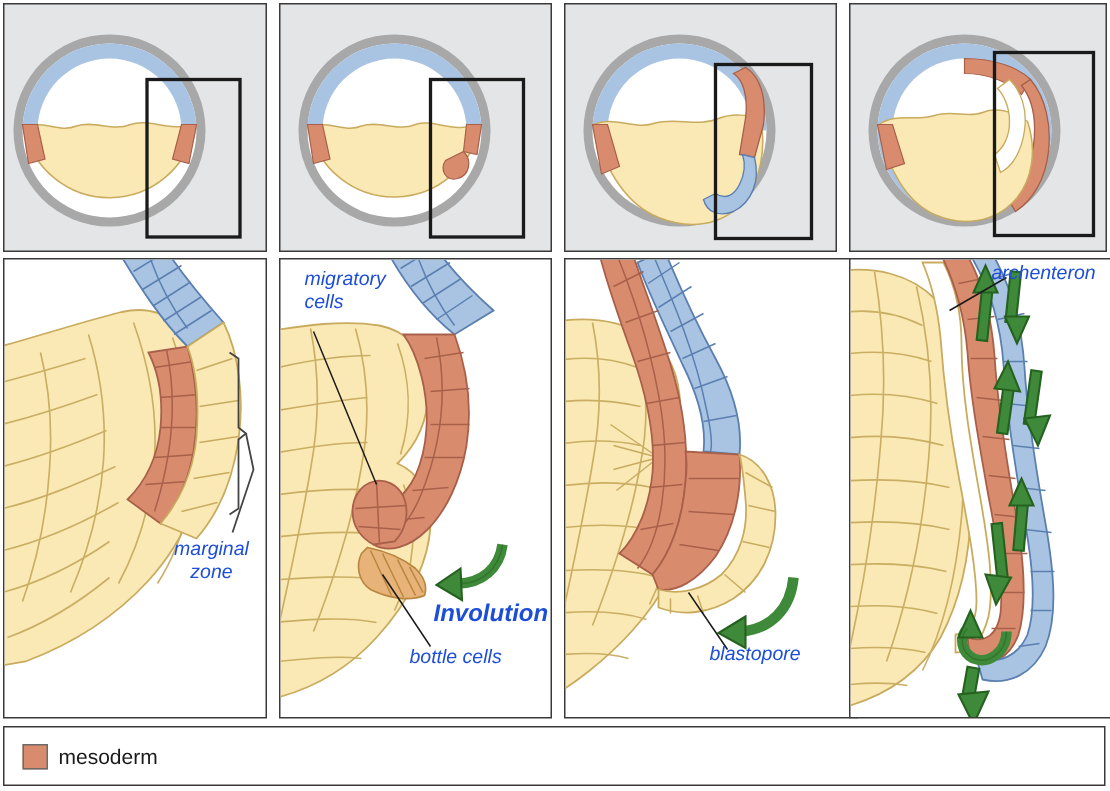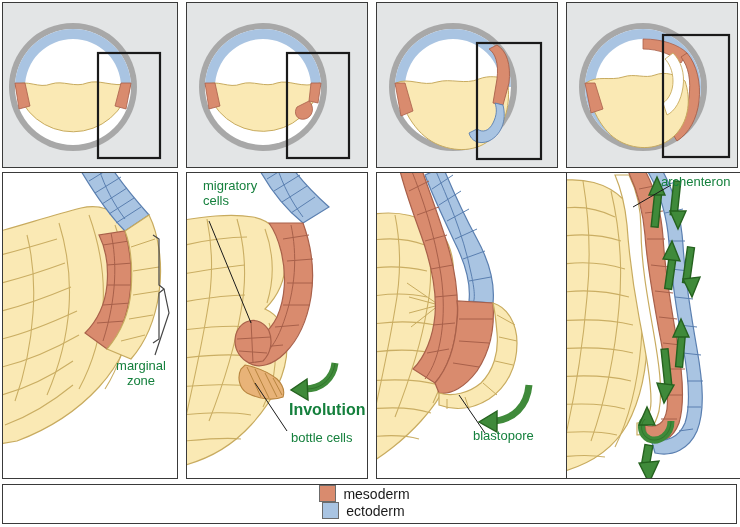--- a/index.html
+++ b/index.html
@@ -32,21 +32,20 @@
     position: absolute;
     left: 2px;
     top: 484px;
     width: 735px;
     height: 40px;
     box-sizing: border-box;
     border: 1px solid #3a3a3a;
     background: #ffffff;
     display: flex;
     align-items: center;
-    flex-direction: column;
   }
   .legend-entry {
     display: flex;
     align-items: center;
     margin-left: 10px;
   }
   .legend-entry:first-child { margin-left: 12px; }
   .legend-swatch {
     width: 17px;
     height: 17px;
@@ -56,24 +55,25 @@
   }
   .legend-label {
     font-size: 14px;
     color: #1a1a1a;
     white-space: nowrap;
     margin-right: 22px;
   }
   .lbl {
     position: absolute;
     font-size: 13px;
-    color: #15803d;
+    color: #1d4ed8;
     line-height: 1.12;
     white-space: pre;
     pointer-events: none;
+    font-style: italic;
   }
   .lbl.bold { font-weight: bold; font-size: 16px; }
   svg { display: block; }
 </style>
 </head>
 <body>
 
 <div id="figure">
 
   <div class="top-cell" style="left:2px; top:2px; width:176px; height:166px;">
@@ -259,21 +259,21 @@
       </g>
 
       <g stroke="#1a1a1a" stroke-width="1" fill="none">
         <path d="M22 48 L64 150"></path>
         <path d="M68 210 L100 258"></path>
       </g>
     </svg>
     <div class="lbl" style="left:16px; top:6px;">migratory
 cells</div>
     <div class="lbl bold" style="left:102px; top:228px;">Involution</div>
-    <div class="lbl" style="left:104px; top:258px;">bottle cells</div>
+    <div class="lbl" style="left:86px; top:258px;">bottle cells</div>
   </div>
 
   <div class="top-cell" style="left:376px; top:2px; width:182px; height:166px;">
     <svg width="182" height="166" viewBox="0 0 182 166">
       <g>
         <circle cx="76" cy="84" r="64" fill="#a8a8a8"></circle>
         <circle cx="76" cy="84" r="58" fill="#ffffff"></circle>
         <path d="M18 84 A58 58 0 0 1 134 84 L124 84 A48 48 0 0 0 28 84 Z" fill="#a9c4e2"></path>
         <path d="M19 80 C32 74, 46 84, 60 79 C74 75, 88 82, 102 76 C112 72, 122 74, 130 76
                  C134 96, 130 118, 118 132 C104 148, 82 150, 62 142
@@ -516,19 +516,15 @@
       </g>
     </svg>
     <div class="lbl" style="left:94px; top:2px;">archenteron</div>
   </div>
 
   <div class="legend-box">
     <div class="legend-entry">
       <span class="legend-swatch" style="background:#d98b6e;"></span>
       <span class="legend-label">mesoderm</span>
     </div>
-    <div class="legend-entry">
-      <span class="legend-swatch" style="background:#a9c4e2;"></span>
-      <span class="legend-label">ectoderm</span>
-    </div>
   </div>
 
 </div>
 
 </body></html>

